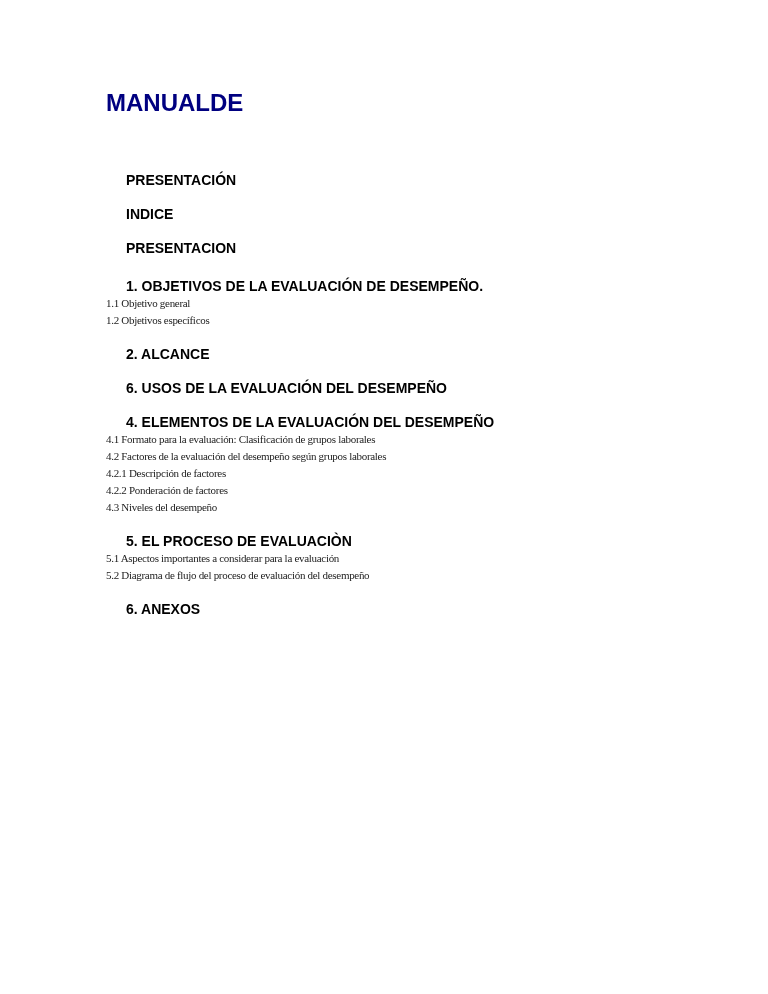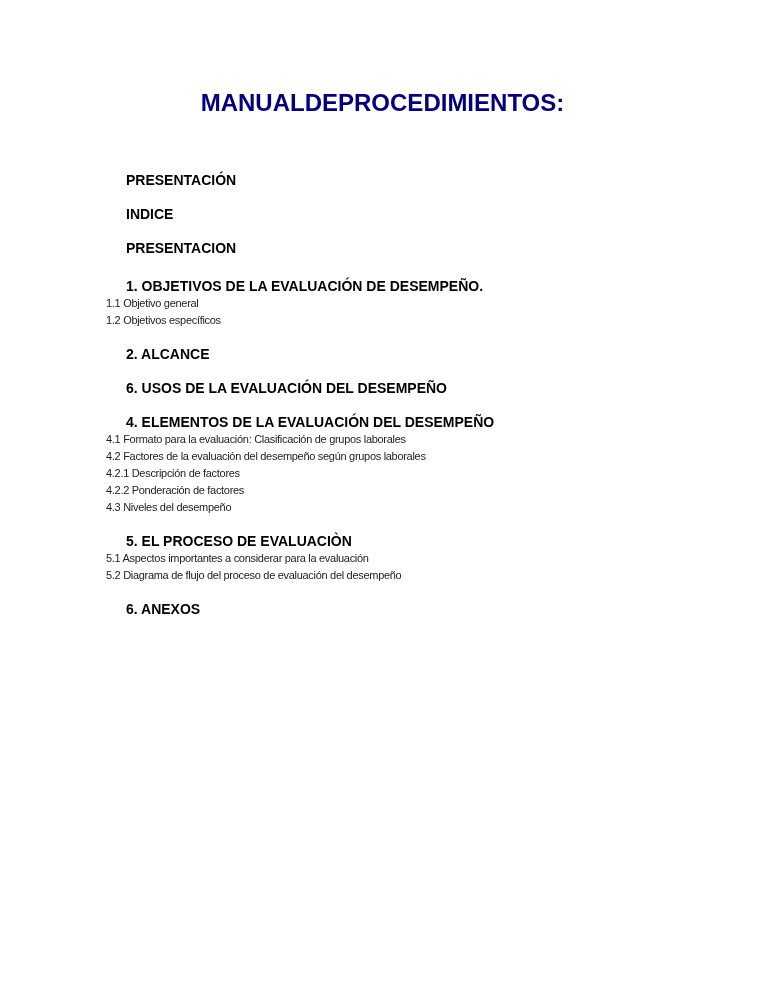--- a/index.html
+++ b/index.html
@@ -4,37 +4,36 @@
 <style>
   html, body { margin: 0; padding: 0; background: #ffffff; }
   body { width: 768px; height: 994px; position: relative; overflow: hidden; }
   .page { position: absolute; left: 106px; top: 0; width: 553px; }
   .title {
     position: absolute; left: 0; top: 88px; width: 553px;
     font-family: "Liberation Sans", sans-serif; font-weight: bold;
     font-size: 24px; line-height: 29px; color: #000080;
     text-align: justify; text-align-last: left;
   }
-  .title .l1 { display: flex; justify-content: center; }
+  .title .l1 { display: flex; justify-content: flex-start; }
   .h { position: absolute; left: 0; font-family: "Liberation Sans", sans-serif;
        font-weight: bold; color: #000000; white-space: nowrap; padding-left: 20px; }
   .h.small { font-size: 14px; }
   .h.big { font-size: 14px; }
-  .sub { position: absolute; left: 0; font-family: Liberation Sans, sans-serif;
+  .sub { position: absolute; left: 0; font-family: Liberation Serif, serif;
          font-size: 11px; color: #222; white-space: nowrap; letter-spacing: -0.3px; }
 </style>
 </head>
 <body>
 
 <div class="page">
   <div class="title">
     <div class="l1">
       <span>MANUAL</span>
       <span>DE</span>
-      <span>PROCEDIMIENTOS:</span>
     </div>
   </div>
 
   <div class="h small" style="top:172px">PRESENTACIÓN</div>
   <div class="h small" style="top:206px">INDICE</div>
   <div class="h small" style="top:240px">PRESENTACION</div>
 
   <div class="h big" style="top:278px">1. OBJETIVOS DE LA EVALUACIÓN DE DESEMPEÑO.</div>
   <div class="sub" style="top:297px">1.1 Objetivo general</div>
   <div class="sub" style="top:314px">1.2 Objetivos específicos</div>

